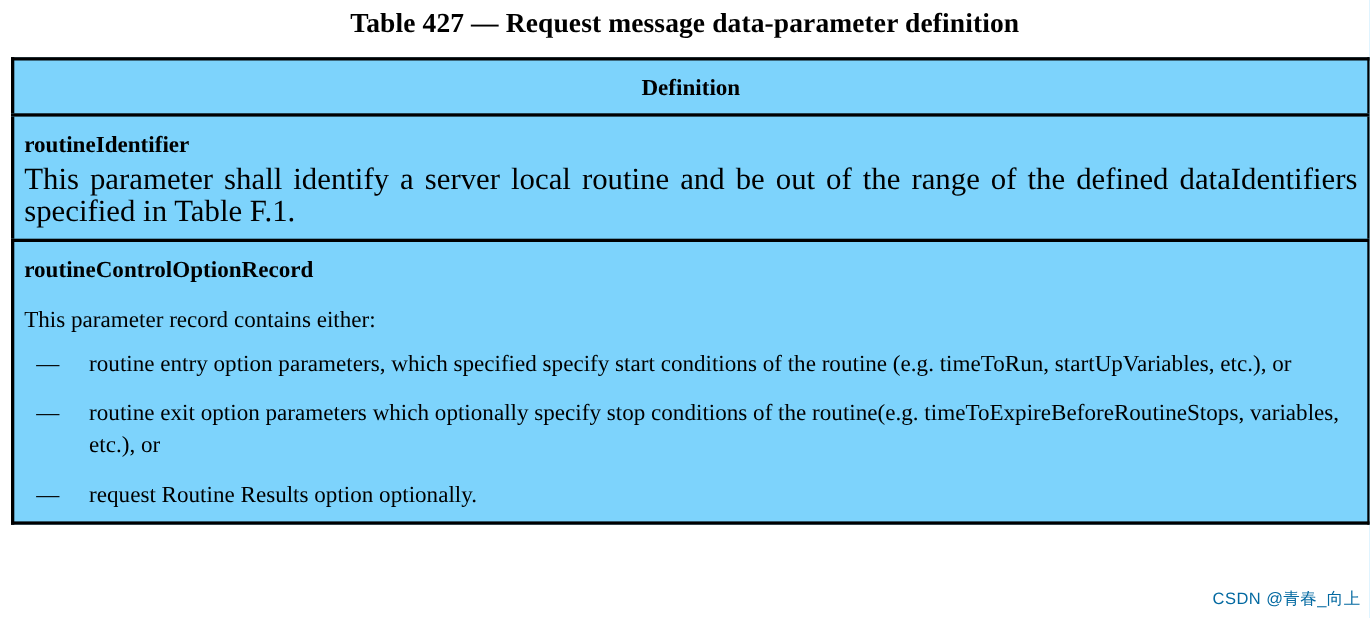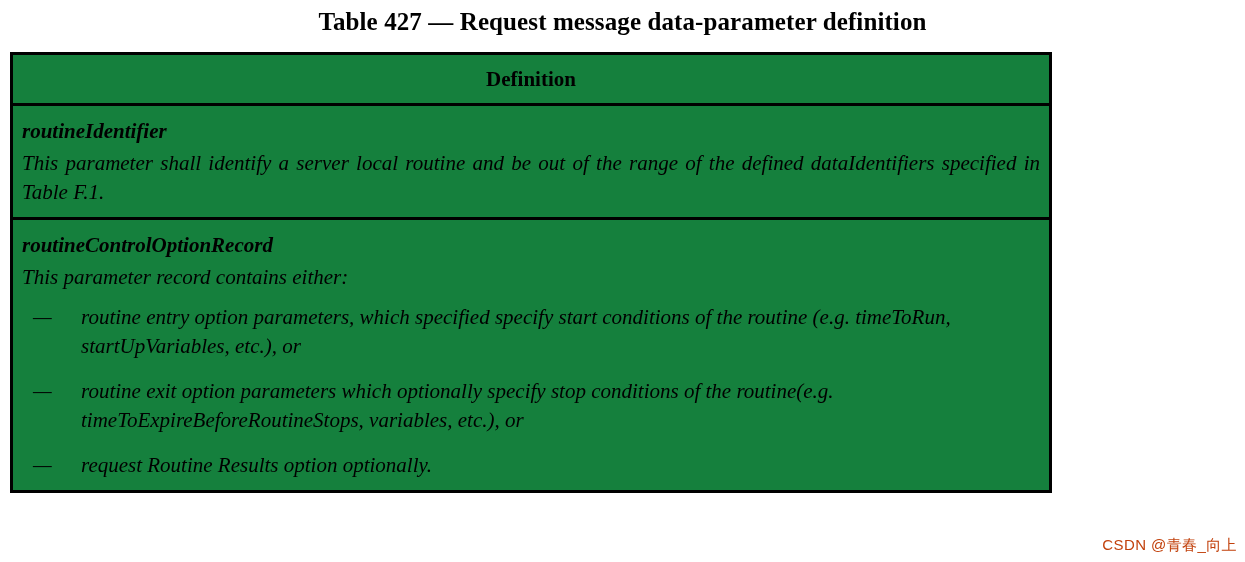--- a/index.html
+++ b/index.html
@@ -29,64 +29,63 @@
     line-height: 32px;
     letter-spacing: 0.1px;
     white-space: nowrap;
   }
 
   
   .def-table {
     position: absolute;
     left: 10px;
     top: 52px;
-    width: 1042px;
+    width: 1236px;
     border: 3px solid #000000;
     border-collapse: collapse;
     box-sizing: border-box;
-    background: #15803d;
+    background: #7dd3fc;
   }
 
   .row-header {
     border-bottom: 3px solid #000000;
     text-align: center;
     font-weight: bold;
     font-size: 21px;
     line-height: 26px;
     padding: 11px 0 11px 0;
   }
 
   .row-body {
     padding: 6px 9px 10px 9px;
-    font-style: italic;
   }
 
   .row-divider {
     border-bottom: 3px solid #000000;
   }
 
   .param-name {
     font-weight: bold;
     font-size: 21px;
     line-height: 30px;
     margin: 4px 0 3px 0;
   }
 
   .param-text {
-    font-size: 21px;
+    font-size: 28px;
     line-height: 29px;
     text-align: justify;
     text-justify: inter-word;
     margin: 0;
   }
 
   .param-text-plain {
     font-size: 21px;
     line-height: 29px;
-    margin: 3px 0 2px 0;
+    margin: 16px 0 2px 0;
   }
 
   
   .dash-list {
     list-style: none;
     margin: 0;
     padding: 0;
   }
   .dash-item {
     position: relative;
@@ -107,21 +106,21 @@
   }
 
   
   .watermark {
     position: absolute;
     right: 8px;
     bottom: 8px;
     font-family: "Liberation Sans", "DejaVu Sans", sans-serif;
     font-size: 15px;
     line-height: 18px;
-    color: #c2410c;
+    color: #0369a1;
     white-space: nowrap;
     letter-spacing: 0.4px;
   }
 </style>
 </head>
 <body>
 
 <div class="table-title">Table 427 — Request message data-parameter definition</div>
 
 <table class="def-table">

